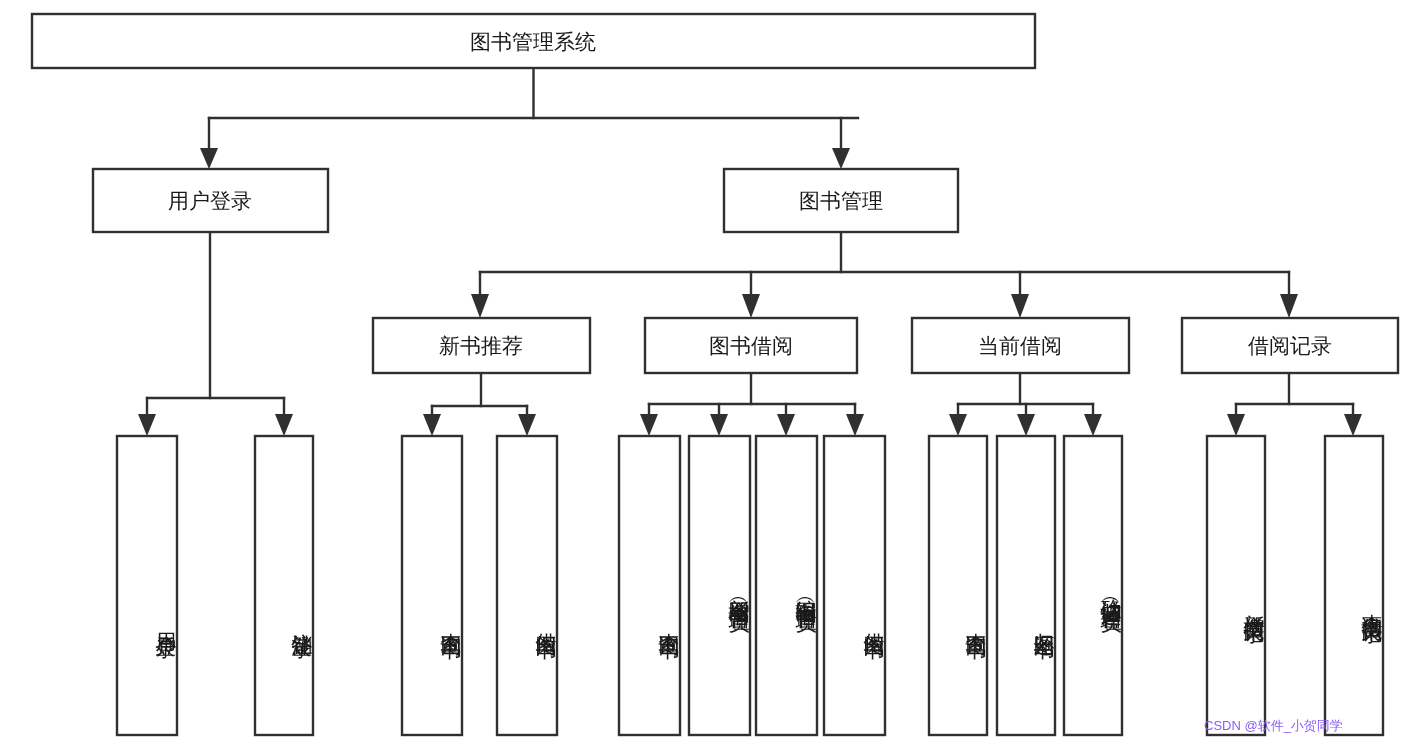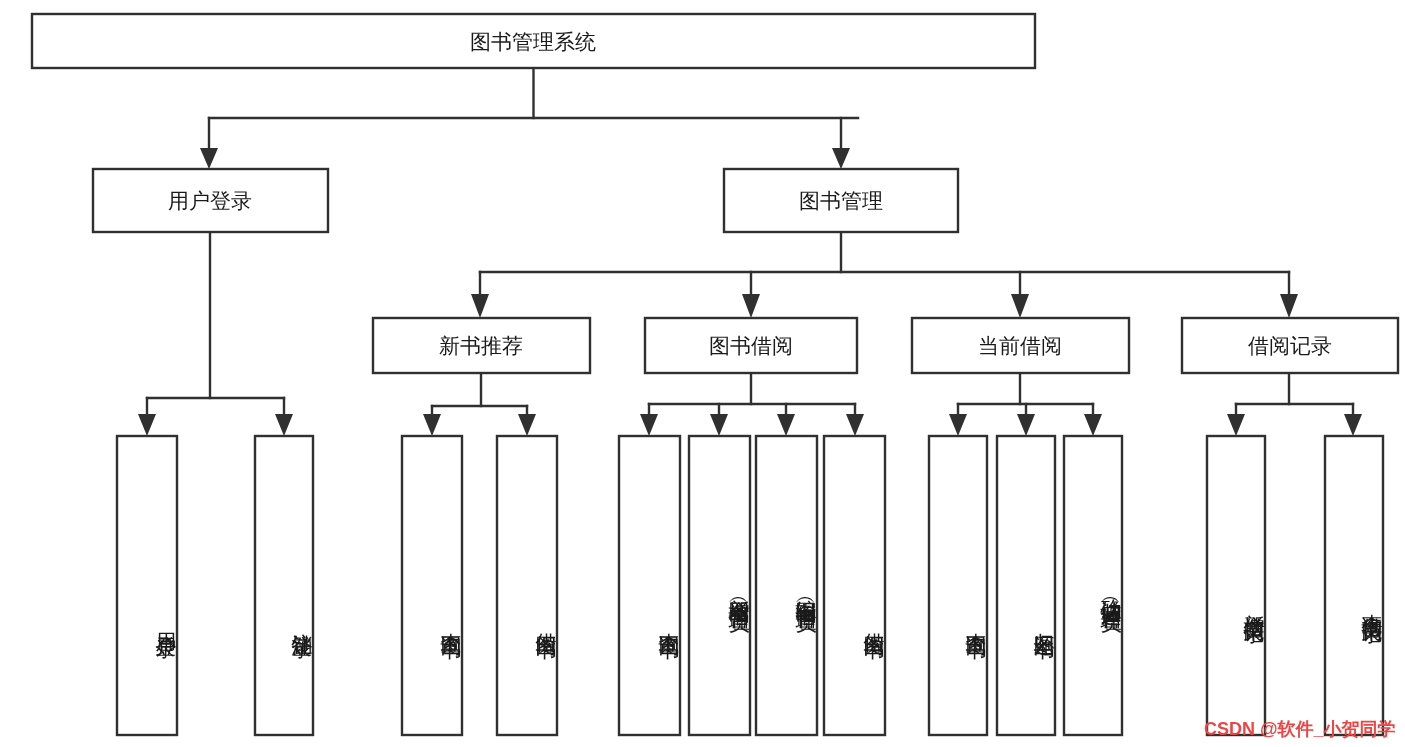--- a/index.html
+++ b/index.html
@@ -59,24 +59,23 @@
     line-height: 1;
     display: flex;
     align-items: flex-start;
     justify-content: center;
     pointer-events: none;
     white-space: nowrap;
   }
   .watermark {
     position: absolute;
     font-family: "Liberation Sans", "DejaVu Sans", sans-serif;
-    font-size: 18px;
-    color: #ef4444;
+    font-size: 13px;
+    color: #8b5cf6;
     white-space: nowrap;
-    font-weight: bold;
   }
 </style>
 </head>
 <body>
 
 <div id="stage">
 
   <svg id="diagram-svg" viewBox="0 0 1405 747">
 
     <g>

